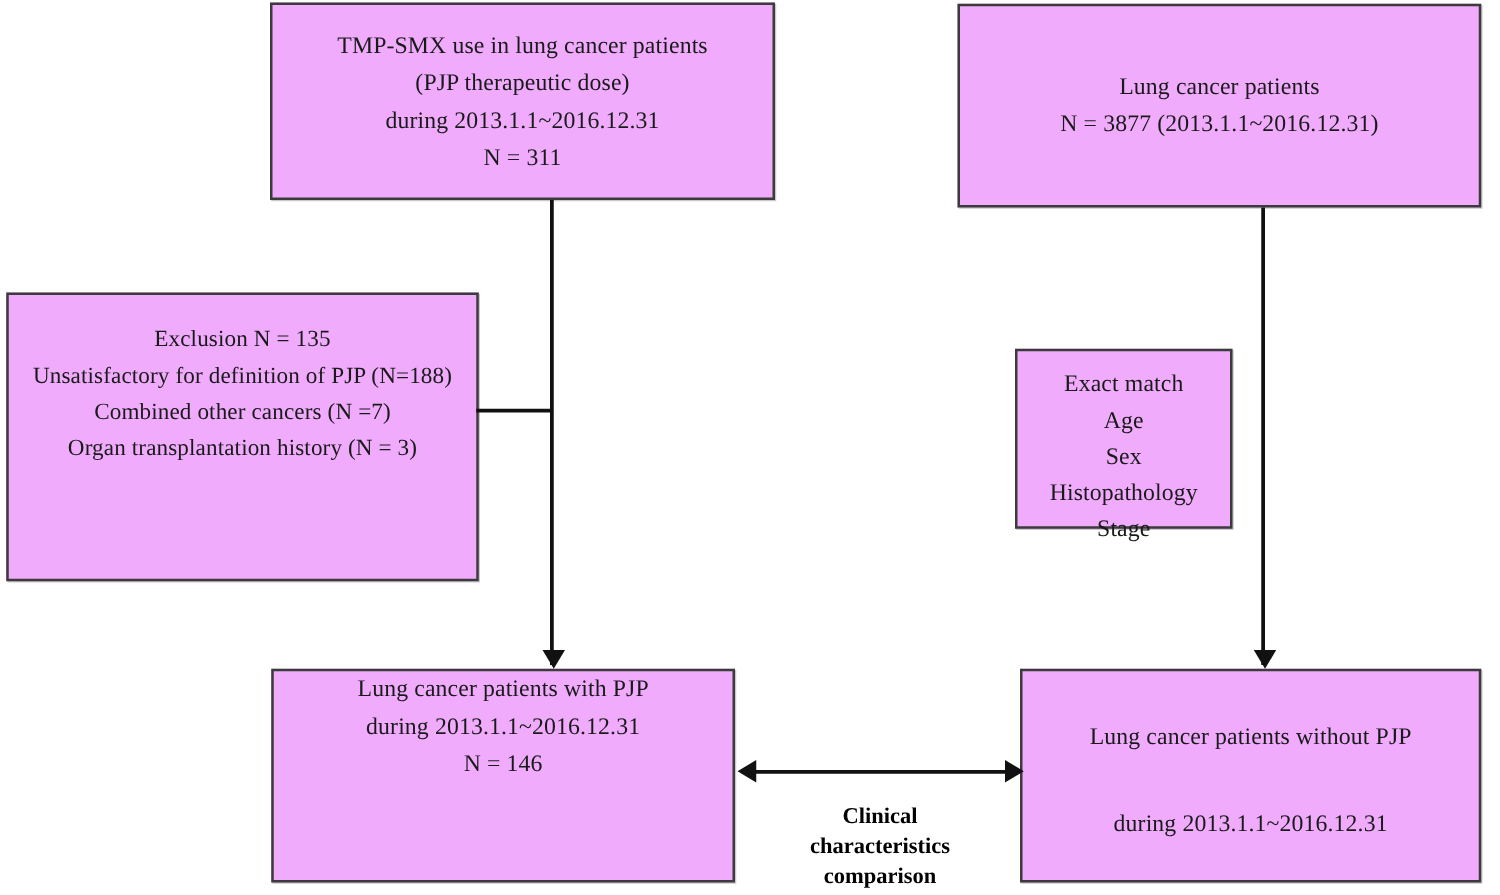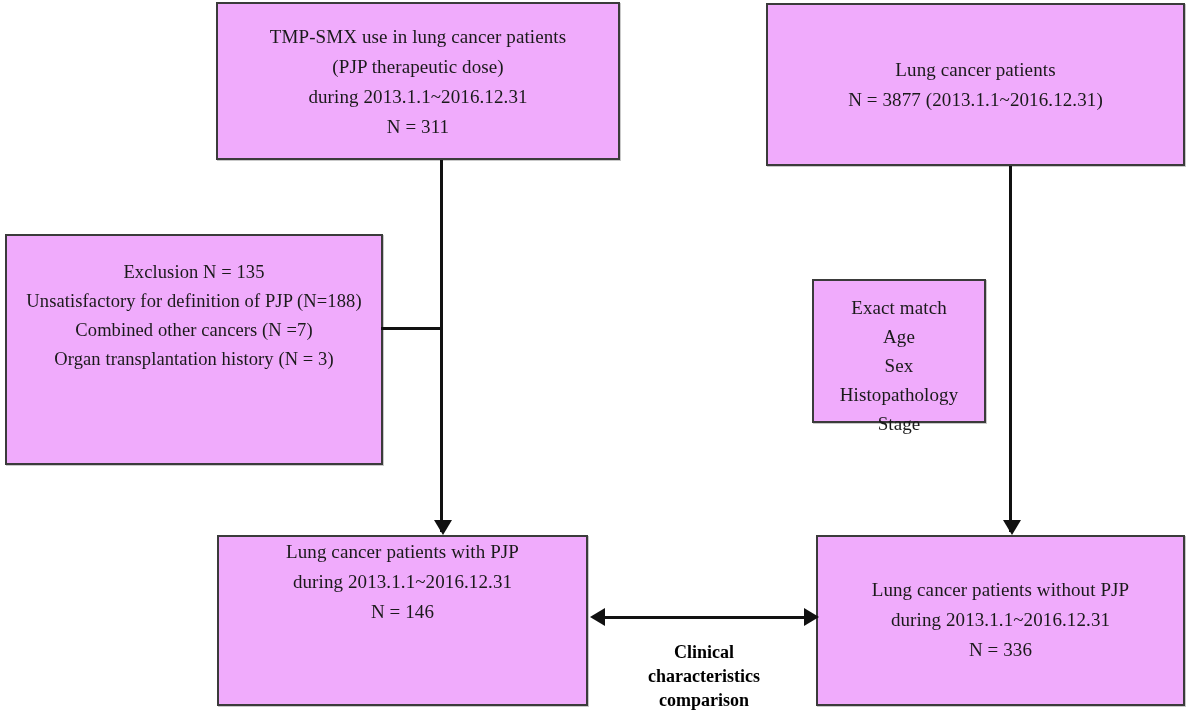--- a/index.html
+++ b/index.html
@@ -60,20 +60,21 @@
   }
   #box-match .line { font-size: 19px; line-height: 29px; }
   #box-case {
     left: 217px; top: 535px; width: 371px; height: 171px;
     justify-content: flex-start;
   }
   #box-control {
     left: 816px; top: 535px; width: 369px; height: 171px;
     justify-content: flex-start;
     padding-top: 38px;
+    gap: 40px;
   }
 
   
   .vline {
     position: absolute;
     background: #111111;
     width: 3px;
   }
   .hline {
     position: absolute;

